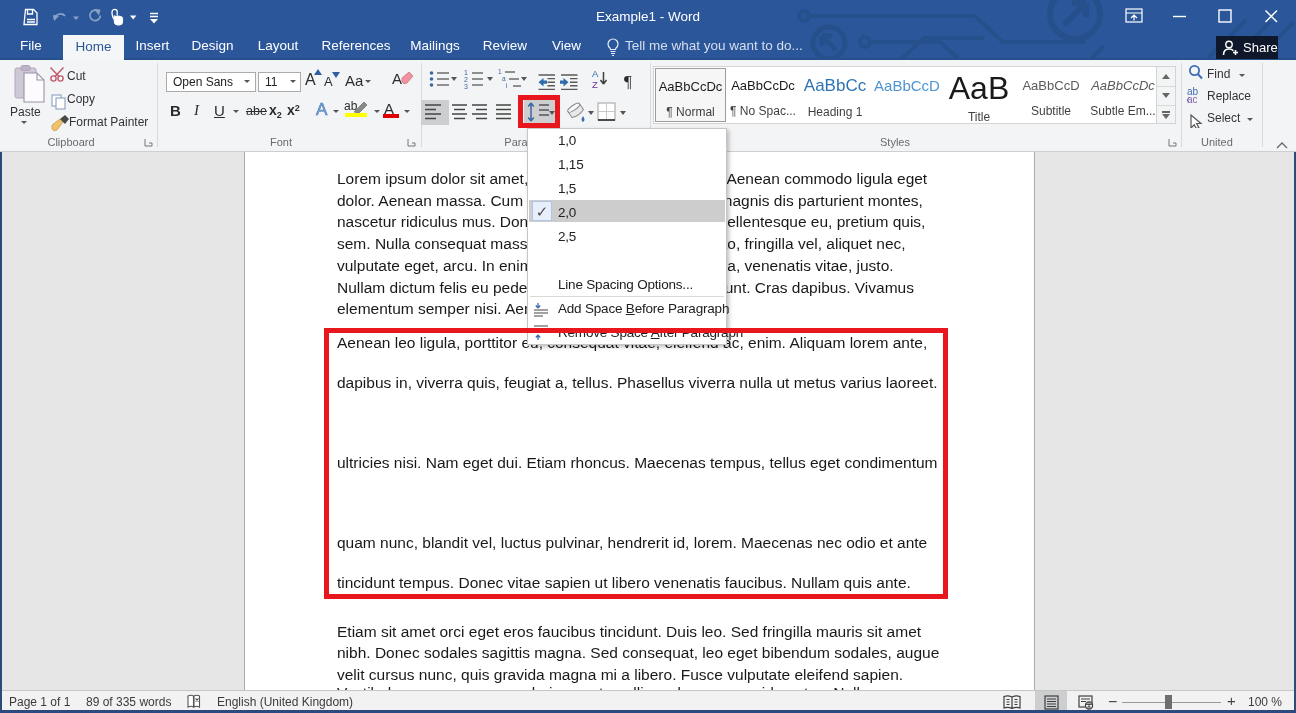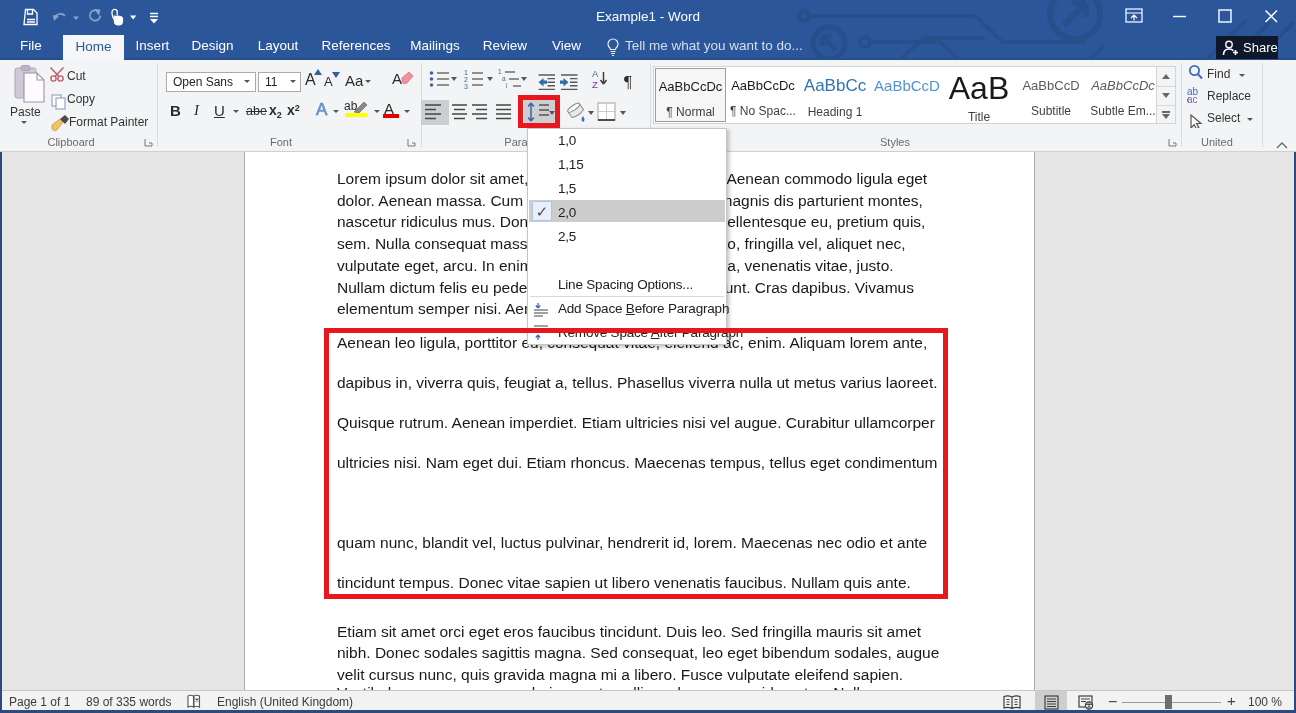--- a/index.html
+++ b/index.html
@@ -324,21 +324,20 @@
   <div id="page"></div>
   <div class="dline" style="top:16.08px;height:21.7px;line-height:21.7px">Lorem ipsum dolor sit amet, consectetuer adipiscing elit. Aenean commodo ligula eget</div>
 <div class="dline" style="top:37.78px;height:21.7px;line-height:21.7px">dolor. Aenean massa. Cum sociis natoque penatibus et magnis dis parturient montes,</div>
 <div class="dline" style="top:59.48px;height:21.7px;line-height:21.7px">nascetur ridiculus mus. Donec quam felis, ultricies nec, pellentesque eu, pretium quis,</div>
 <div class="dline" style="top:81.18px;height:21.7px;line-height:21.7px">sem. Nulla consequat massa quis enim. Donec pede justo, fringilla vel, aliquet nec,</div>
 <div class="dline" style="top:102.88px;height:21.7px;line-height:21.7px">vulputate eget, arcu. In enim justo, rhoncus ut, imperdiet a, venenatis vitae, justo.</div>
 <div class="dline" style="top:124.58px;height:21.7px;line-height:21.7px">Nullam dictum felis eu pede mollis pretium. Integer tincidunt. Cras dapibus. Vivamus</div>
 <div class="dline" style="top:146.28px;height:21.7px;line-height:21.7px">elementum semper nisi. Aenean vulputate eleifend tellus.</div>
 <div class="dline" style="top:170.63px;height:40px;line-height:40px">Aenean leo ligula, porttitor eu, consequat vitae, eleifend ac, enim. Aliquam lorem ante,</div>
 <div class="dline" style="top:210.63px;height:40px;line-height:40px">dapibus in, viverra quis, feugiat a, tellus. Phasellus viverra nulla ut metus varius laoreet.</div>
-<div class="dline" style="top:250.63px;height:40px;line-height:40px">Quisque rutrum. Aenean imperdiet. Etiam ultricies nisi vel augue. Curabitur ullamcorper</div>
 <div class="dline" style="top:290.63px;height:40px;line-height:40px">ultricies nisi. Nam eget dui. Etiam rhoncus. Maecenas tempus, tellus eget condimentum</div>
 <div class="dline" style="top:370.63px;height:40px;line-height:40px">quam nunc, blandit vel, luctus pulvinar, hendrerit id, lorem. Maecenas nec odio et ante</div>
 <div class="dline" style="top:410.63px;height:40px;line-height:40px">tincidunt tempus. Donec vitae sapien ut libero venenatis faucibus. Nullam quis ante.</div>
 <div class="dline" style="top:468.78px;height:21.7px;line-height:21.7px">Etiam sit amet orci eget eros faucibus tincidunt. Duis leo. Sed fringilla mauris sit amet</div>
 <div class="dline" style="top:490.48px;height:21.7px;line-height:21.7px">nibh. Donec sodales sagittis magna. Sed consequat, leo eget bibendum sodales, augue</div>
 <div class="dline" style="top:512.18px;height:21.7px;line-height:21.7px">velit cursus nunc, quis gravida magna mi a libero. Fusce vulputate eleifend sapien.</div>
 <div class="dline" style="top:529.78px;height:21.7px;line-height:21.7px">Vestibulum purus quam, scelerisque ut, mollis sed, nonummy id, metus. Nullam</div>
 </div>
 
 <div class="abs" id="menu">

